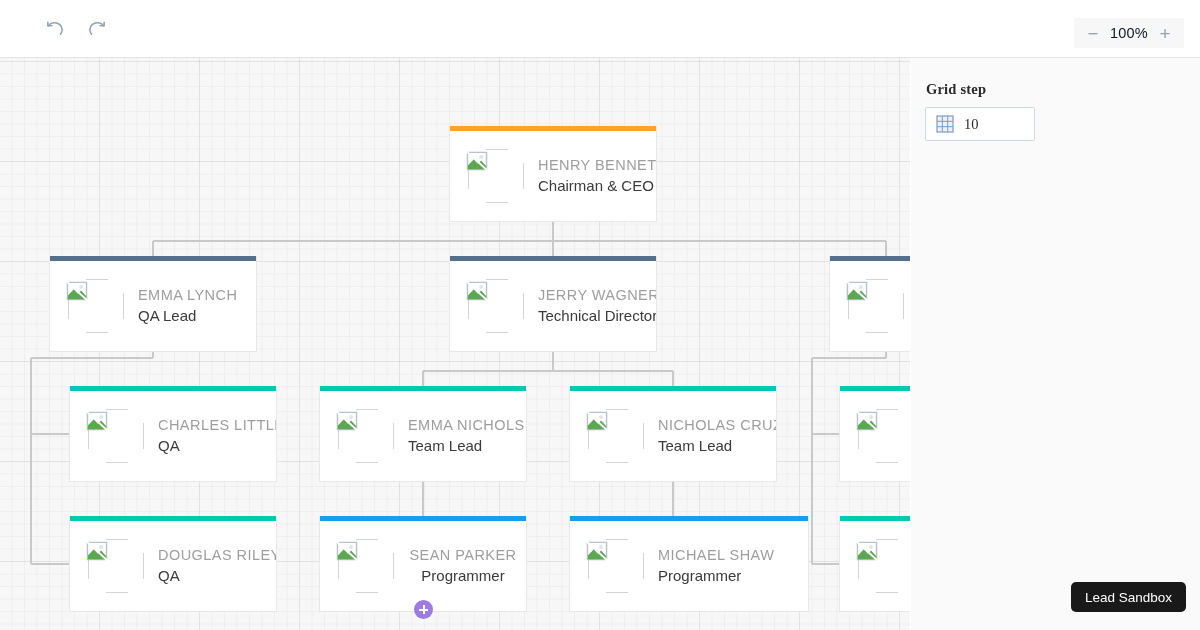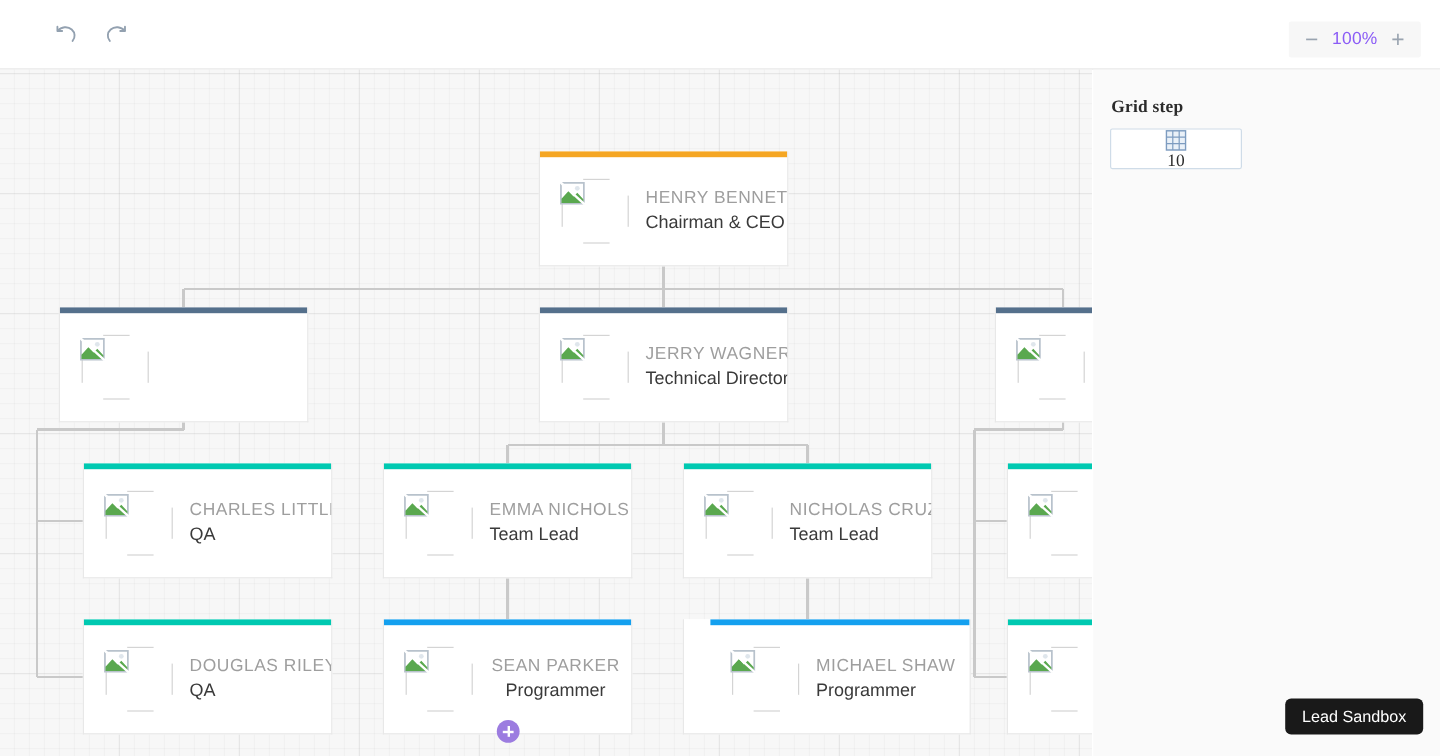--- a/index.html
+++ b/index.html
@@ -57,21 +57,21 @@
     color: #9aa4b0;
     font-size: 19px;
     line-height: 1;
     cursor: pointer;
     user-select: none;
   }
   .zoom-level {
     min-width: 46px;
     text-align: center;
     font-size: 14.5px;
-    color: #8b5cf6;
+    color: #0f172a;
     letter-spacing: .2px;
   }
 
   
   .canvas {
     position: absolute;
     left: 0; top: 58px;
     width: 910px; height: 572px;
     overflow: hidden;
     background-color: #f7f7f7;
@@ -200,21 +200,20 @@
   .grid-field {
     position: absolute;
     left: 14px; top: 49px;
     width: 110px; height: 34px;
     background: #ffffff;
     border: 1px solid #cfdce8;
     border-radius: 2px;
     display: flex;
     align-items: center;
     box-sizing: border-box;
-    flex-direction: column;
   }
   .grid-field .gicon {
     margin: 0 10px 0 10px;
     flex: 0 0 auto;
     display: flex;
   }
   .grid-field .gvalue {
     font-size: 14.5px;
     color: #2b2b2b;
   }
@@ -341,20 +340,24 @@
               <span class="l"></span>
               <span class="r"></span>
             </div>
           <svg class="ph-icon" viewBox="0 0 24 22">
             <path d="M1.5 1.5 h21 v19 h-21 z" fill="#ffffff" stroke="#b8c2cc" stroke-width="1.6"></path>
             <path d="M2 16 L8.5 9 L13 14 L16.5 10.5 L22 16.5 L22 20 L2 20 Z" fill="#5aa84f"></path>
             <circle cx="16.5" cy="6.5" r="2.2" fill="#dfe6ec"></circle>
             <path d="M0.5 0.5 L23.5 21.5" stroke="#ffffff" stroke-width="2.2"></path>
           </svg>
         </div>
+        <div class="node-text">
+          <div class="node-name">EMMA LYNCH</div>
+          <div class="node-title">QA Lead</div>
+        </div>
       </div>
     </div>
 
     <div class="node" style="left:449px; top:198px; width:208px; height:96px;">
       <div class="node-bar" style="background:#55708c;"></div>
       <div class="node-body">
         <div class="avatar">
           <div class="ph-frame">
               <span class="t"></span>
               <span class="b"></span>
@@ -532,21 +535,21 @@
             <path d="M0.5 0.5 L23.5 21.5" stroke="#ffffff" stroke-width="2.2"></path>
           </svg>
         </div>
         <div class="node-text">
           <div class="node-name">SEAN PARKER</div>
           <div class="node-title">Programmer</div>
         </div>
       </div>
     </div>
 
-    <div class="node" style="left:569px; top:458px; width:240px; height:96px;padding-left:22px;">
+    <div class="node" style="left:569px; top:458px; width:240px; height:96px;">
       <div class="node-bar" style="background:#14a0ef;"></div>
       <div class="node-body">
         <div class="avatar">
           <div class="ph-frame">
               <span class="t"></span>
               <span class="b"></span>
               <span class="l"></span>
               <span class="r"></span>
             </div>
           <svg class="ph-icon" viewBox="0 0 24 22">

